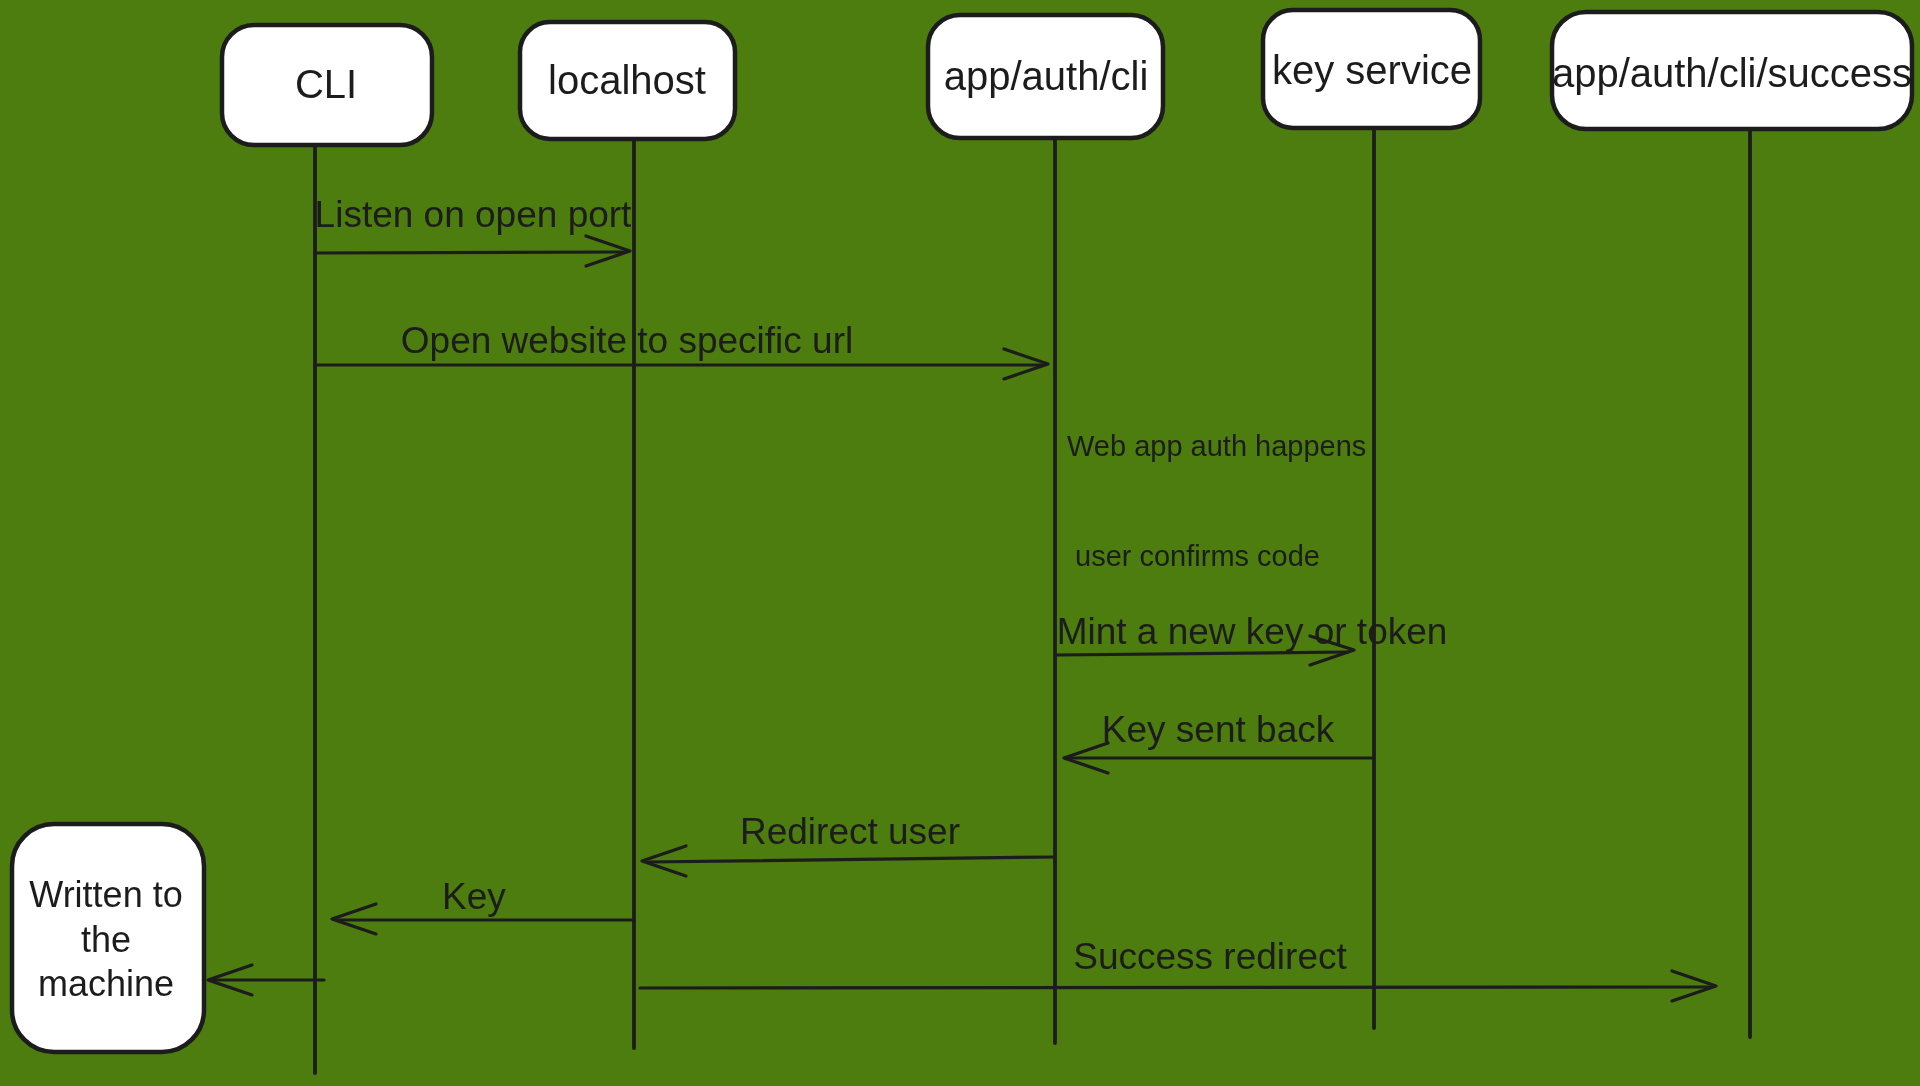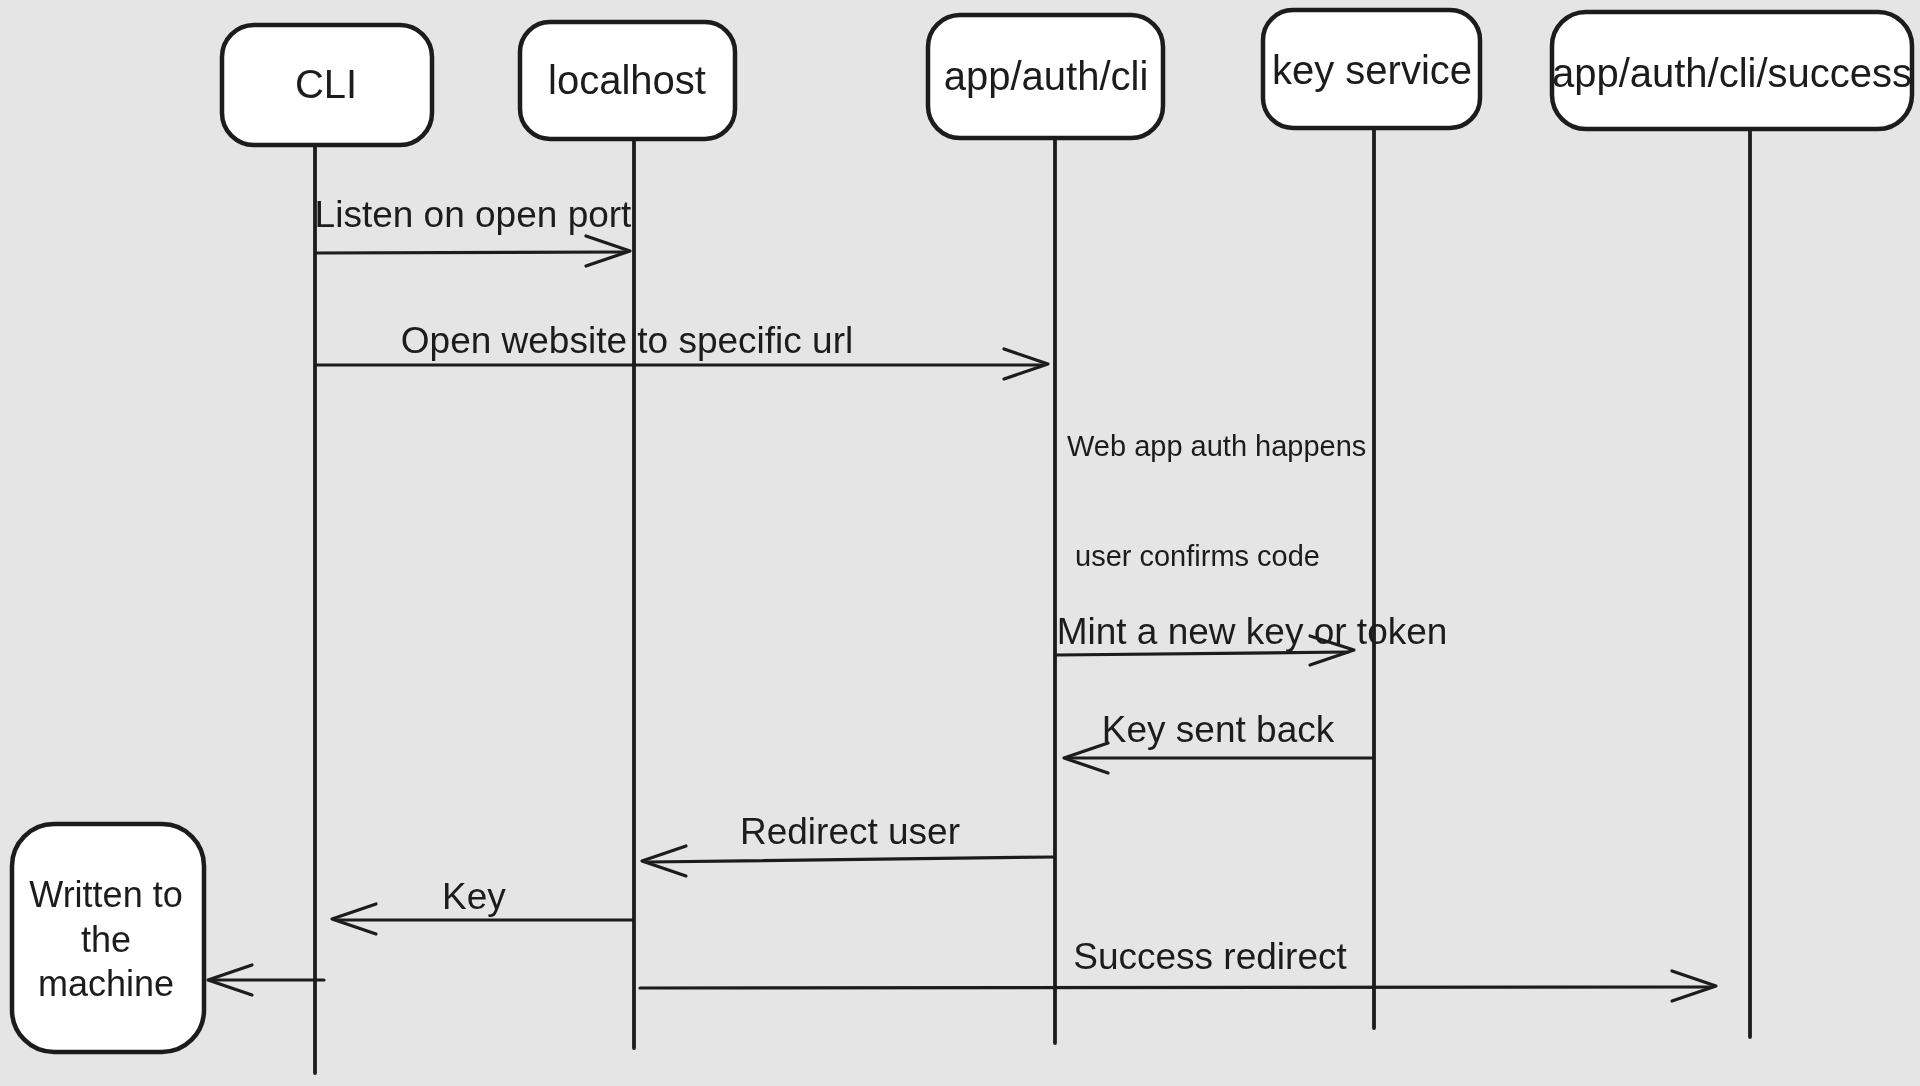--- a/index.html
+++ b/index.html
@@ -1,16 +1,16 @@
 <!DOCTYPE html>
 <html><head>
 <meta charset="utf-8">
 <style>
   html, body { margin: 0; padding: 0; background: #ffffff; }
-  .canvas-wrap { width: 1920px; height: 1086px; background: #e5e5e5; }
+  .canvas-wrap { width: 1920px; height: 1086px; background: #4d7c0f; }
   svg { display: block; }
   text {
     fill: #1c1c1c;
     font-family: "Liberation Sans", sans-serif;
   }
   .actor-label { font-size: 40px; text-anchor: middle; }
   .msg-label   { font-size: 37px; text-anchor: middle; }
   .note-label  { font-size: 29px; text-anchor: start; }
   .box-label   { font-size: 36px; text-anchor: middle; }
   .box {

